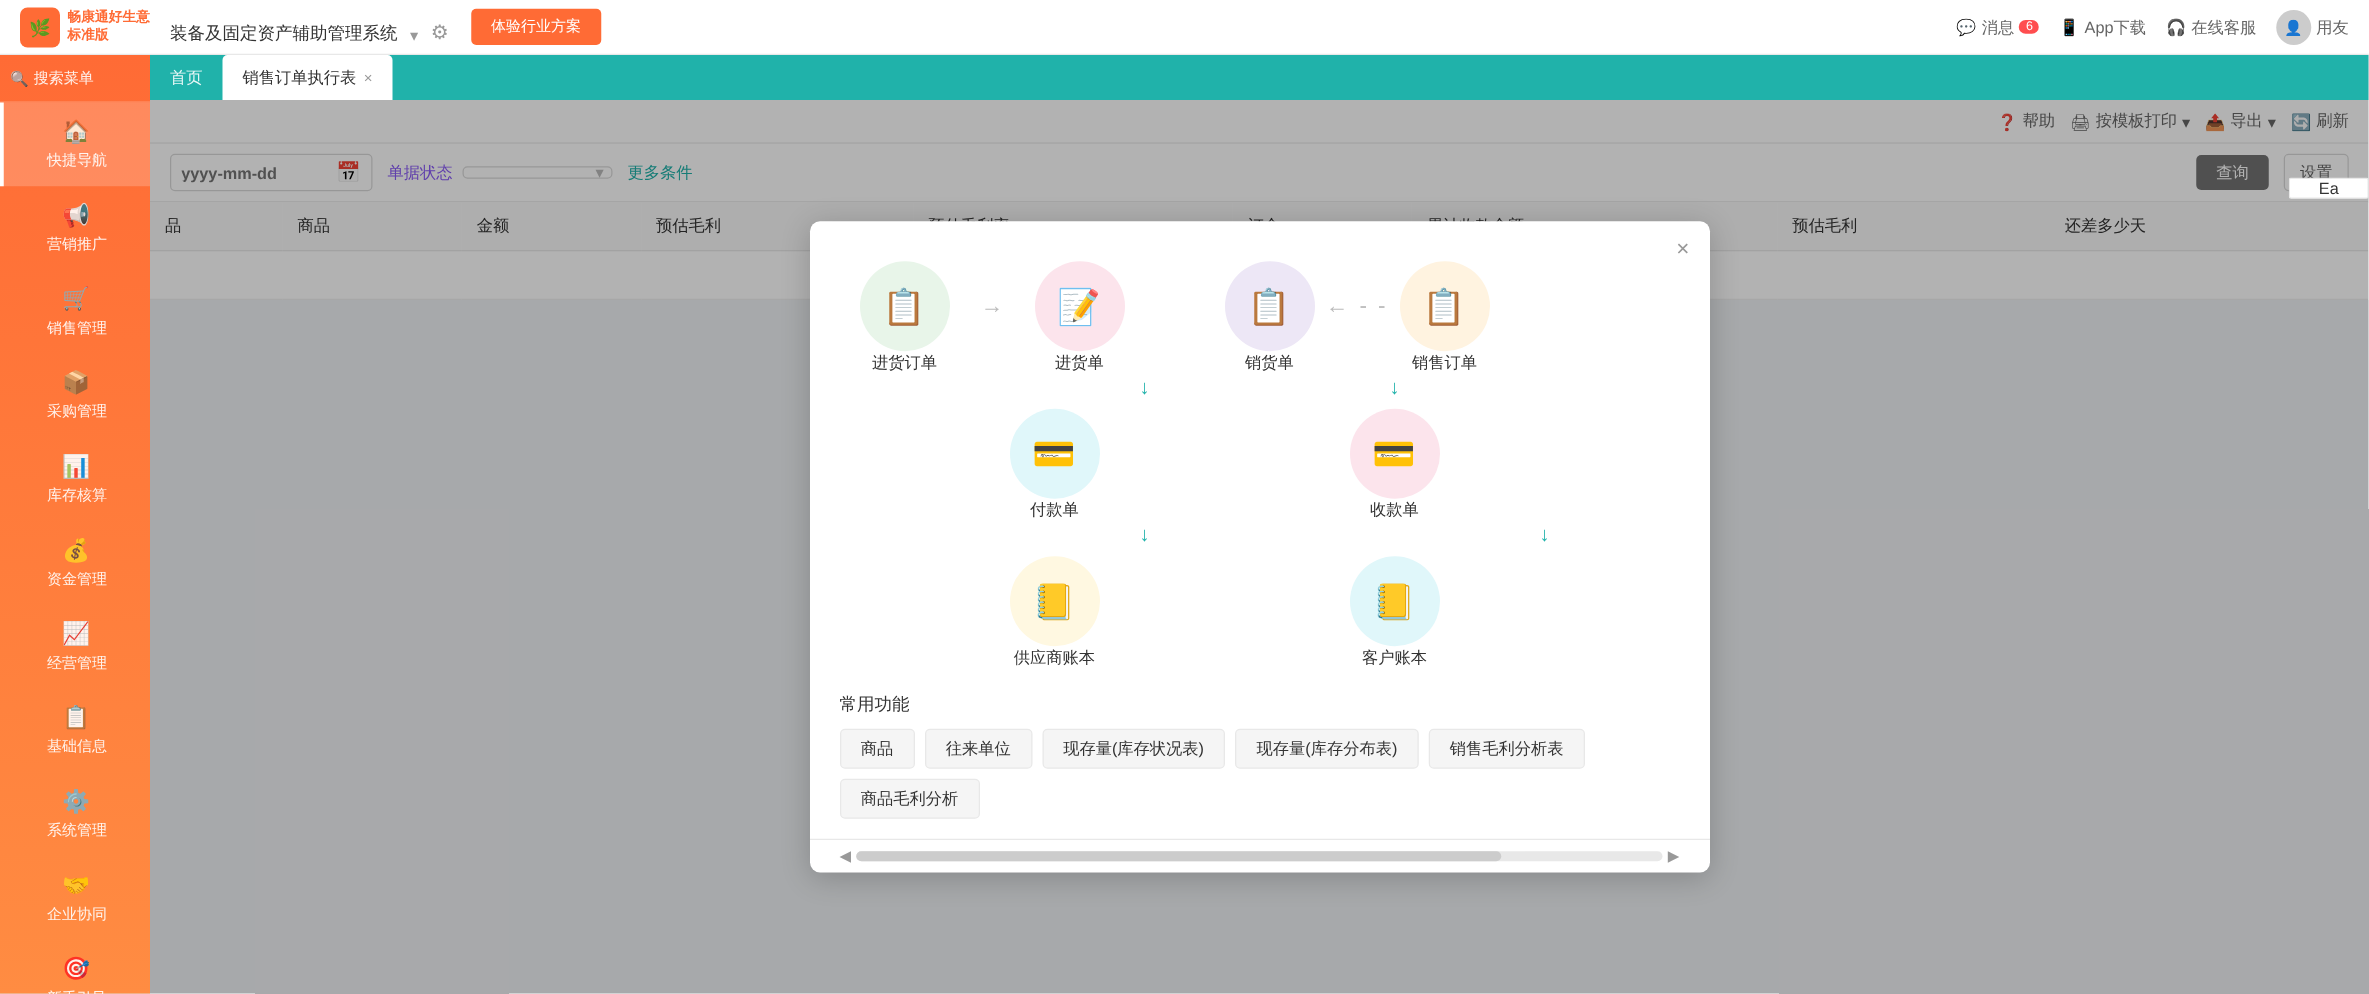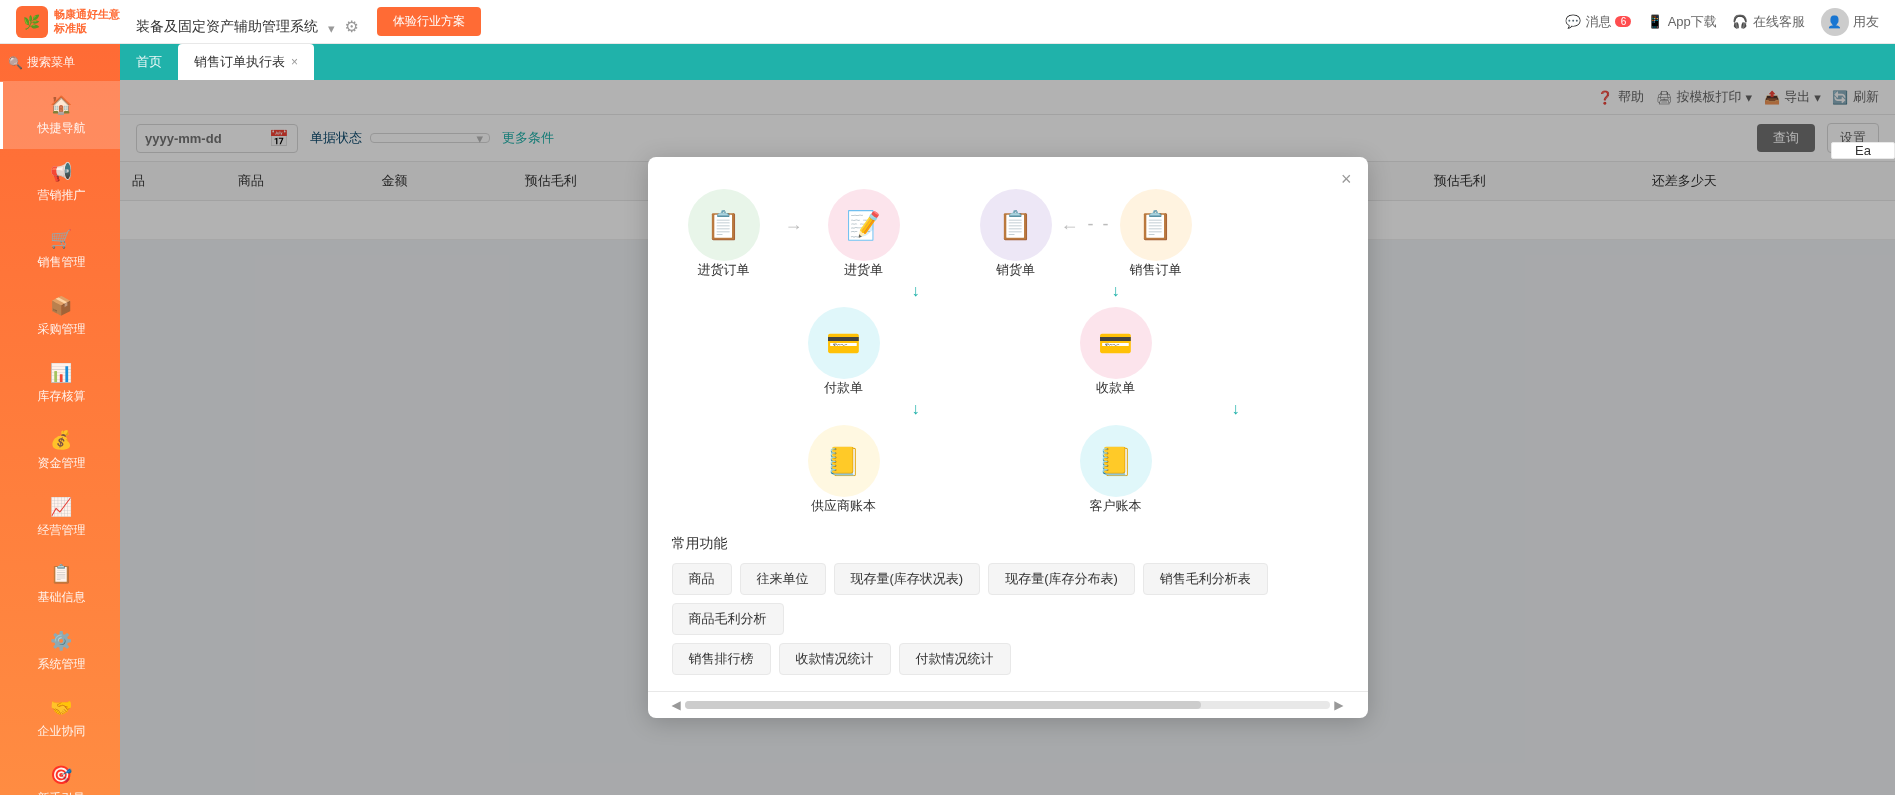--- a/index.html
+++ b/index.html
@@ -148,21 +148,21 @@
     }
     .filter-input {
       border: 1px solid #d9d9d9;
       border-radius: 4px;
       padding: 4px 10px;
       font-size: 13px;
       color: #bbb;
       width: 160px;
       font-weight: bold;
     }
-    .filter-label { color: #0c4a6e; font-size: 13px; }
+    .filter-label { color: #8b5cf6; font-size: 13px; }
     .more-conditions { color: #20b2aa; cursor: pointer; font-size: 13px; }
     .query-btn { background: #737373; color: #fff; border: none; border-radius: 4px; padding: 5px 16px; cursor: pointer; font-size: 13px; }
     .settings-btn { background: #fff; color: #666; border: 1px solid #d9d9d9; border-radius: 4px; padding: 5px 12px; cursor: pointer; font-size: 13px; }
 
     
     .data-table {
       width: 100%;
       border-collapse: collapse;
       background: #fff;
       font-size: 13px;
@@ -606,25 +606,20 @@
           <div class="common-section">
             <div class="common-title">常用功能</div>
             <div class="common-buttons">
               <button class="common-btn">商品</button>
               <button class="common-btn">往来单位</button>
               <button class="common-btn">现存量(库存状况表)</button>
               <button class="common-btn">现存量(库存分布表)</button>
               <button class="common-btn">销售毛利分析表</button>
               <button class="common-btn">商品毛利分析</button>
             </div>
-            <div class="common-buttons" style="margin-top:8px;">
-              <button class="common-btn">销售排行榜</button>
-              <button class="common-btn">收款情况统计</button>
-              <button class="common-btn">付款情况统计</button>
-            </div>
           </div>
 
           <div class="scroll-area">
             <span class="scroll-arrow">◀</span>
             <div class="scroll-bar-track">
               <div class="scroll-bar-thumb"></div>
             </div>
             <span class="scroll-arrow">▶</span>
           </div>
         </div>

